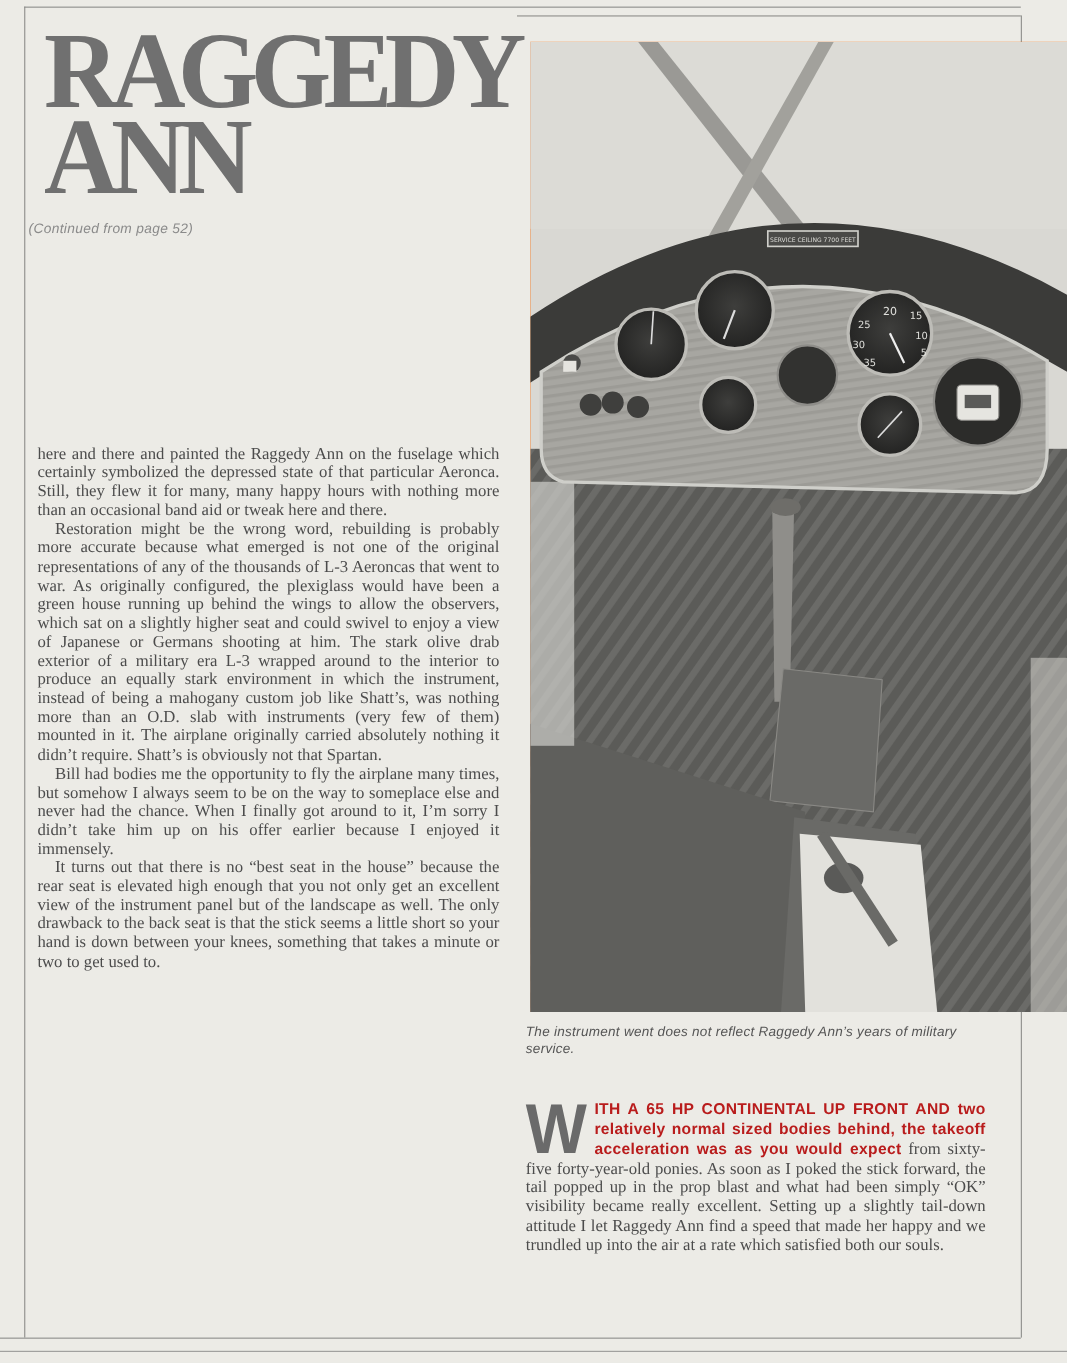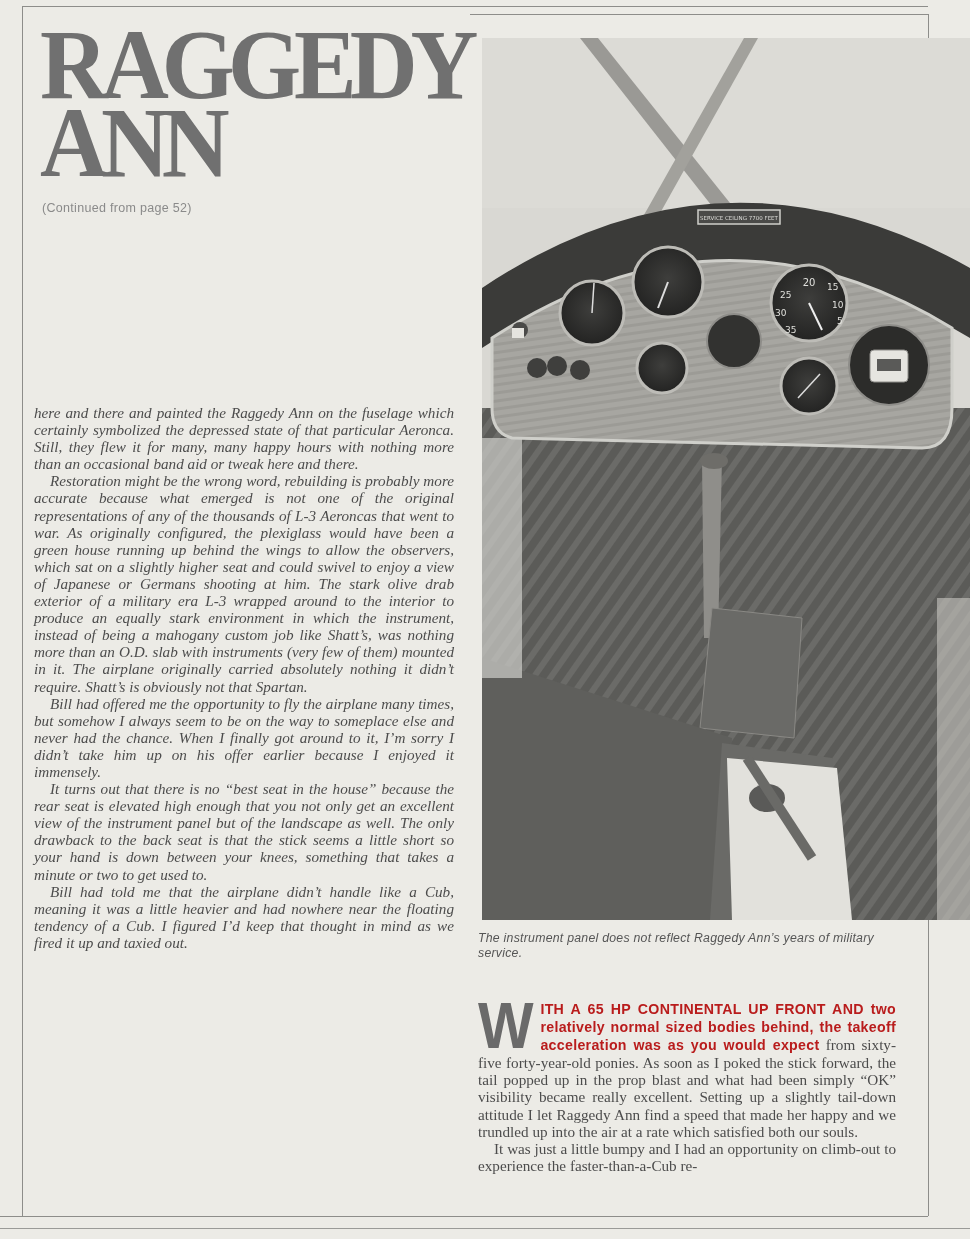--- a/index.html
+++ b/index.html
@@ -38,39 +38,40 @@
       font-size: 94px;
       line-height: 74px;
       color: #707070;
       letter-spacing: -7px;
       transform: scaleY(1.05);
       transform-origin: top left;
     }
     .headline .line { display: block; }
     .continued {
       position: absolute;
-      left: 42px; top: 201px;
-      font-family: "Liberation Sans", sans-serif;
+      left: 26px; top: 201px;
+      font-family: "Liberation Sans", sans-serif;
+      font-style: italic;
       font-size: 12.5px;
       color: #8a8a8a;
       letter-spacing: 0.3px;
     }
 
     
     .col-left {
       position: absolute;
       left: 34px; top: 404px;
       width: 420px;
       font-family: "Liberation Serif", serif;
       font-size: 15.2px;
       line-height: 17.1px;
       text-align: justify;
       color: #4c4c4c;
     }
-    .col-left p { text-indent: 16px; font-style: italic; }
+    .col-left p { text-indent: 16px; }
     .col-left p.first { text-indent: 0; }
 
     .photo {
       position: absolute;
       left: 482px; top: 38px;
       width: 488px; height: 882px;
       background: #f97316;
       overflow: hidden;
     }
     .caption {
@@ -128,23 +129,22 @@
 
 <h1 class="headline">
   <span class="line">RAGGEDY</span>
   <span class="line">ANN</span>
 </h1>
 <div class="continued">(Continued from page 52)</div>
 
 <div class="col-left">
   <p class="first">here and there and painted the Raggedy Ann on the fuselage which certainly symbolized the depressed state of that particular Aeronca. Still, they flew it for many, many happy hours with nothing more than an occasional band aid or tweak here and there.</p>
   <p>Restoration might be the wrong word, rebuilding is probably more accurate because what emerged is not one of the original representations of any of the thousands of L-3 Aeroncas that went to war. As originally configured, the plexiglass would have been a green house running up behind the wings to allow the observers, which sat on a slightly higher seat and could swivel to enjoy a view of Japanese or Germans shooting at him. The stark olive drab exterior of a military era L-3 wrapped around to the interior to produce an equally stark environment in which the instrument, instead of being a mahogany custom job like Shatt’s, was nothing more than an O.D. slab with instruments (very few of them) mounted in it. The airplane originally carried absolutely nothing it didn’t require. Shatt’s is obviously not that Spartan.</p>
-  <p>Bill had offered me the opportunity to fly the airplane many times, but somehow I always seem to be on the way to someplace else and never had the chance. When I finally got around to it, I’m sorry I didn’t take him up on his offer earlier because I enjoyed it immensely.</p>
+  <p>Bill had bodies me the opportunity to fly the airplane many times, but somehow I always seem to be on the way to someplace else and never had the chance. When I finally got around to it, I’m sorry I didn’t take him up on his offer earlier because I enjoyed it immensely.</p>
   <p>It turns out that there is no “best seat in the house” because the rear seat is elevated high enough that you not only get an excellent view of the instrument panel but of the landscape as well. The only drawback to the back seat is that the stick seems a little short so your hand is down between your knees, something that takes a minute or two to get used to.</p>
-  <p>Bill had told me that the airplane didn’t handle like a Cub, meaning it was a little heavier and had nowhere near the floating tendency of a Cub. I figured I’d keep that thought in mind as we fired it up and taxied out.</p>
 </div>
 
 <div class="photo" title="Cockpit view of the Aeronca L-3 instrument panel with wooden dash, round gauges, control stick and seat cushion">
   <svg width="488" height="882" viewBox="0 0 488 882">
     <defs>
       <pattern id="stripes" width="14" height="14" patternUnits="userSpaceOnUse" patternTransform="rotate(35)">
         <rect width="14" height="14" fill="#5b5b58"></rect>
         <rect width="6" height="14" fill="#6b6b68"></rect>
       </pattern>
       <pattern id="wood" width="40" height="8" patternUnits="userSpaceOnUse" patternTransform="rotate(-8)">
@@ -208,20 +208,19 @@
     <polygon points="240,705 350,720 362,882 228,882" fill="#6a6a67"></polygon>
     <polygon points="245,720 355,730 370,882 250,882" fill="#e2e1dc"></polygon>
     <ellipse cx="285" cy="760" rx="18" ry="14" fill="#5a5a58"></ellipse>
     <line x1="265" y1="720" x2="330" y2="820" stroke="#6a6a67" stroke-width="10"></line>
 
     <rect x="0" y="400" width="40" height="240" fill="#cfceca" opacity="0.7"></rect>
     <rect x="455" y="560" width="33" height="322" fill="#c9c8c3" opacity="0.6"></rect>
   </svg>
 </div>
 
-<div class="caption">The instrument panel does not reflect Raggedy Ann’s years of military service.</div>
+<div class="caption">The instrument went does not reflect Raggedy Ann’s years of military service.</div>
 
 <div class="col-right">
   <p>
     <span class="dropcap">W</span><span class="lead-in">ITH A 65 HP CONTINENTAL UP FRONT AND two relatively normal sized bodies behind, the takeoff acceleration was as you would expect</span><span> from sixty-five forty-year-old ponies. As soon as I poked the stick forward, the tail popped up in the prop blast and what had been simply “OK” visibility became really excellent. Setting up a slightly tail-down attitude I let Raggedy Ann find a speed that made her happy and we trundled up into the air at a rate which satisfied both our souls.</span>
   </p>
-  <p class="indent">It was just a little bumpy and I had an opportunity on climb-out to experience the faster-than-a-Cub re-</p>
 </div>
 
 </body></html>

